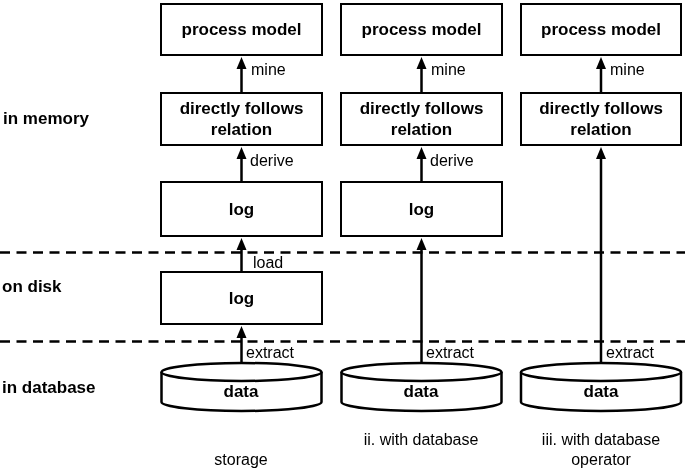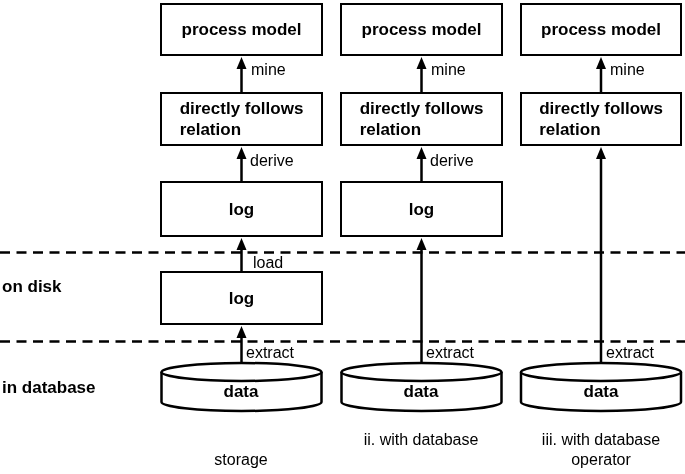--- a/index.html
+++ b/index.html
@@ -29,21 +29,21 @@
     white-space: nowrap;
   }
   .node-box {
     position: absolute;
     box-sizing: border-box;
     border: 2.5px solid #000000;
     background: #ffffff;
     display: flex;
     align-items: center;
     justify-content: center;
-    text-align: left;
+    text-align: center;
     font-size: 17px;
     font-weight: 700;
     line-height: 21px;
   }
   .edge-label {
     position: absolute;
     font-size: 16px;
     font-weight: 400;
     white-space: nowrap;
   }
@@ -122,20 +122,21 @@
       <path d="M 341.5 372 L 341.5 402 A 80 9 0 0 0 501.5 402 L 501.5 372" fill="none" stroke="#000" stroke-width="2.5"></path>
       <ellipse cx="421.5" cy="372" rx="80" ry="9" fill="#ffffff" stroke="#000" stroke-width="2.5"></ellipse>
     </g>
     <g>
       <path d="M 521 372 L 521 402 A 80 9 0 0 0 681 402 L 681 372 Z" fill="#ffffff" stroke="none"></path>
       <path d="M 521 372 L 521 402 A 80 9 0 0 0 681 402 L 681 372" fill="none" stroke="#000" stroke-width="2.5"></path>
       <ellipse cx="601" cy="372" rx="80" ry="9" fill="#ffffff" stroke="#000" stroke-width="2.5"></ellipse>
     </g>
   </svg>
 
+  <div class="zone-label" style="left:3px; top:109px;">in memory</div>
   <div class="zone-label" style="left:2px; top:277px;">on disk</div>
   <div class="zone-label" style="left:2px; top:378px;">in database</div>
 
   <div class="node-box" style="left:160px; top:3px; width:163px; height:53px;">process model</div>
   <div class="edge-label" style="left:251px; top:61px;">mine</div>
   <div class="node-box" style="left:160px; top:92px; width:163px; height:54px;">
     <span><span>directly follows</span><br>
     <span>relation</span></span>
   </div>
   <div class="edge-label" style="left:250px; top:152px;">derive</div>

